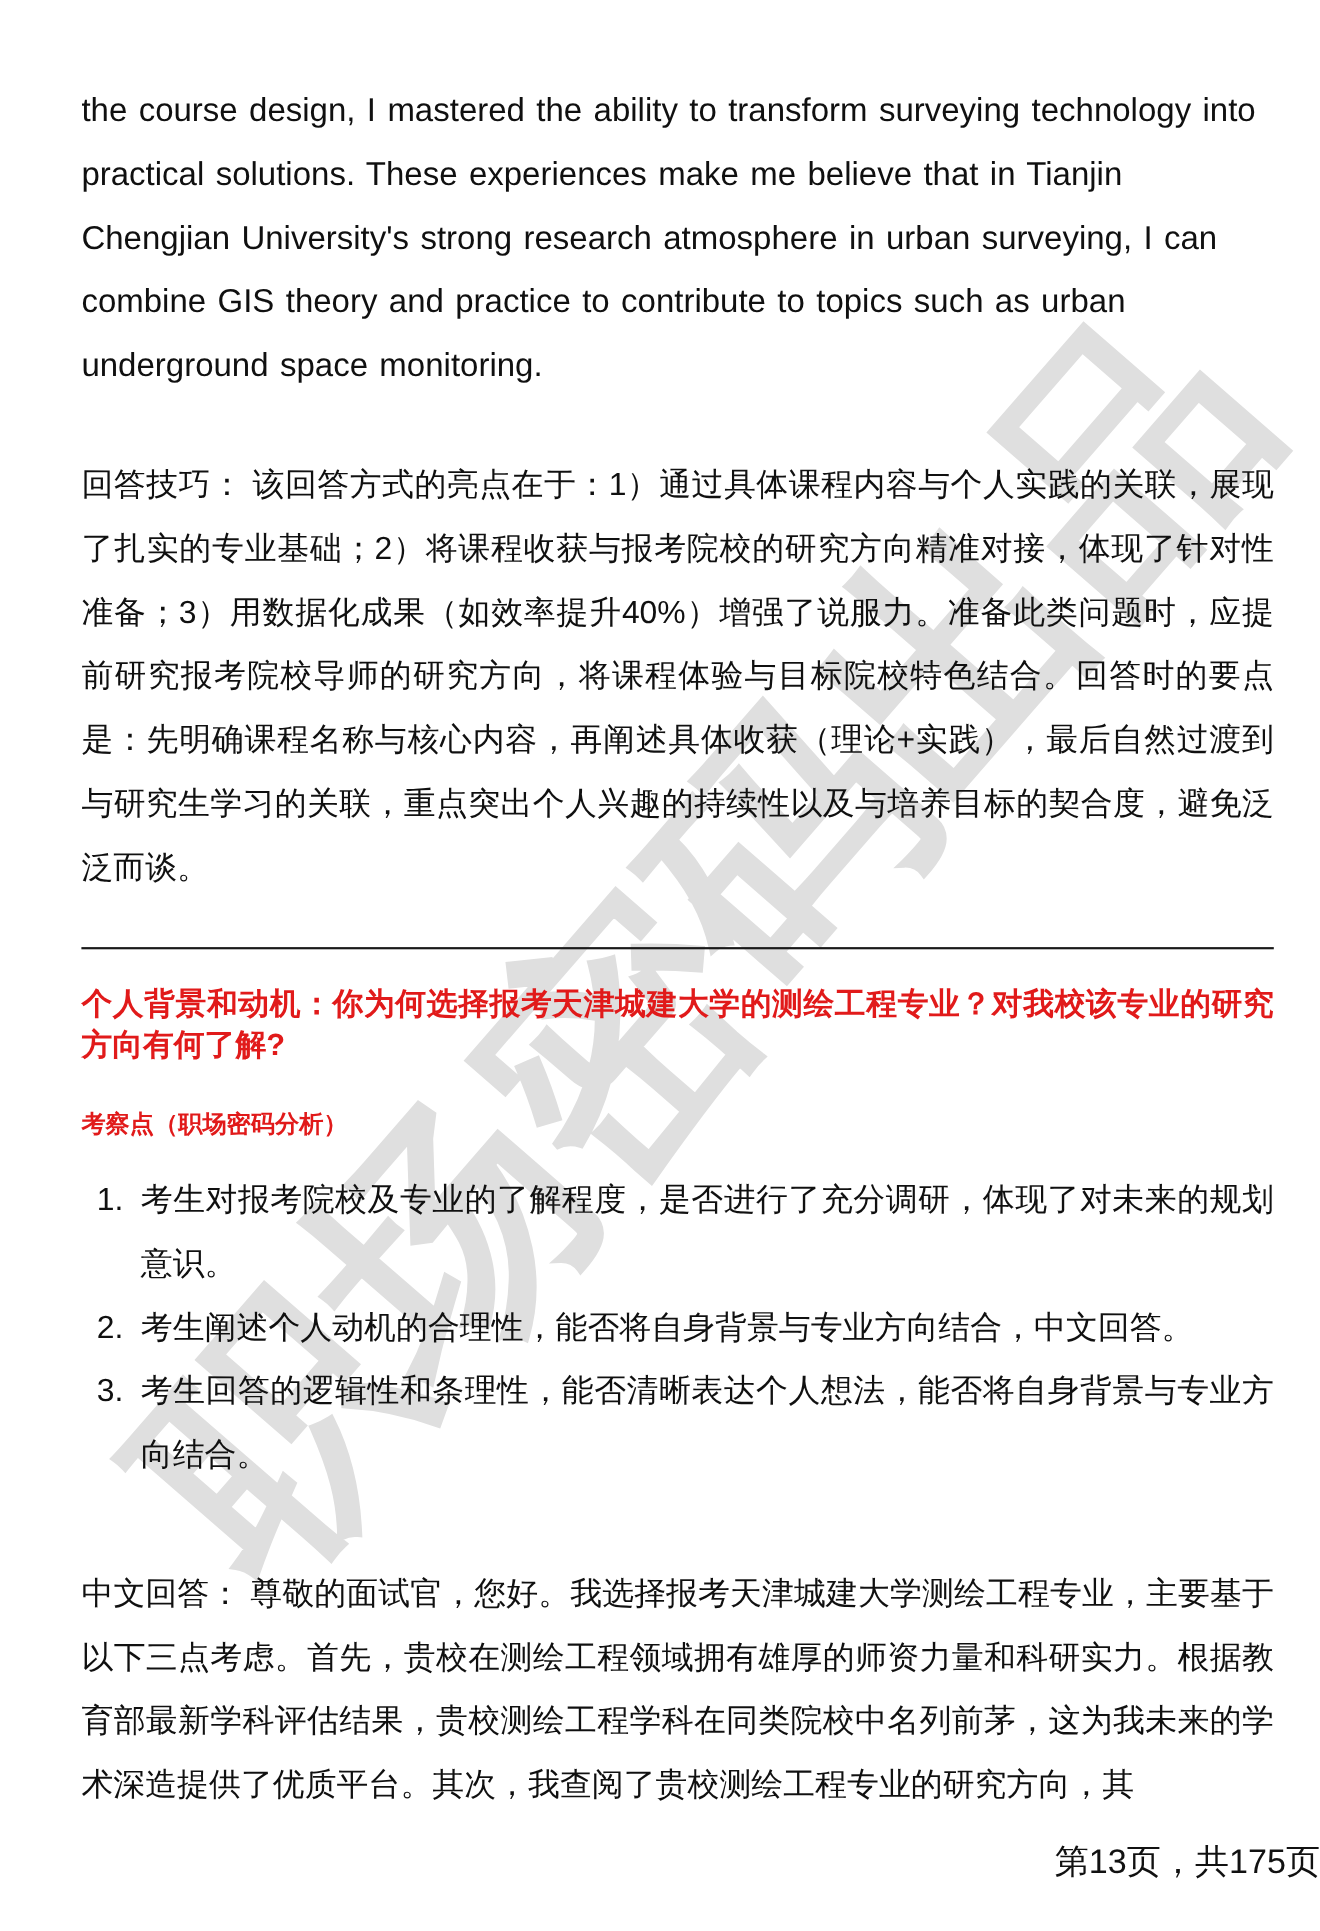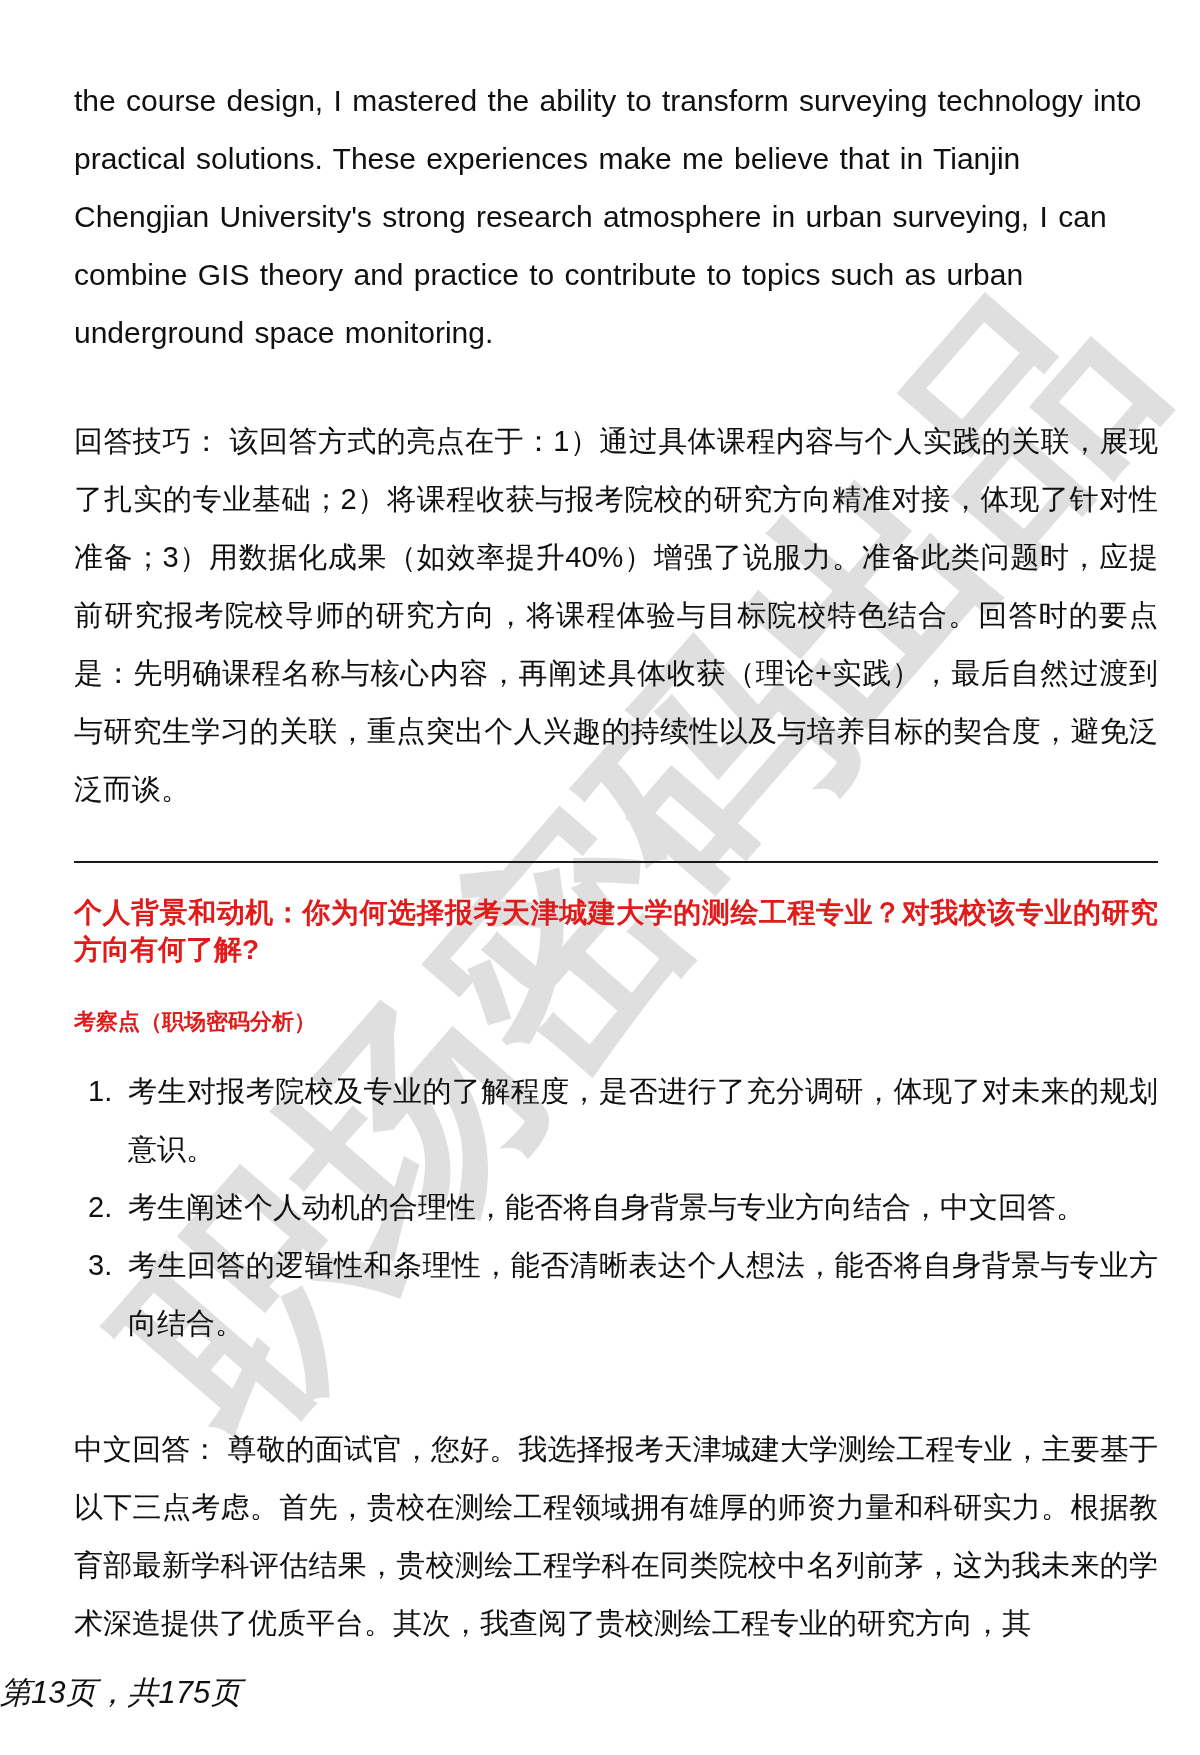--- a/index.html
+++ b/index.html
@@ -91,25 +91,24 @@
     text-align: justify;
     text-justify: inter-character;
   }
   .para.answer {
     margin-top: 68px;
   }
   .footer {
     position: relative;
     z-index: 1;
     margin-top: 21px;
-    text-align: left;
+    text-align: right;
     font-size: 31px;
     line-height: 40px;
     color: #111111;
-    font-style: italic;
   }
 </style>
 </head>
 <body>
 
 <div class="page">
 
   <div class="watermark">职场密码出品</div>
 
   <div class="content">

